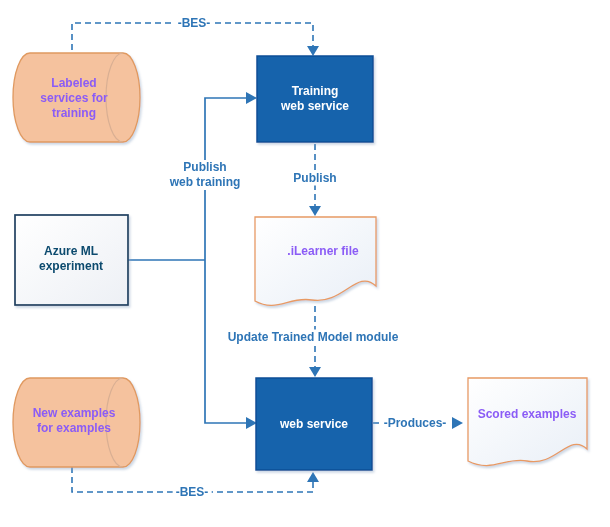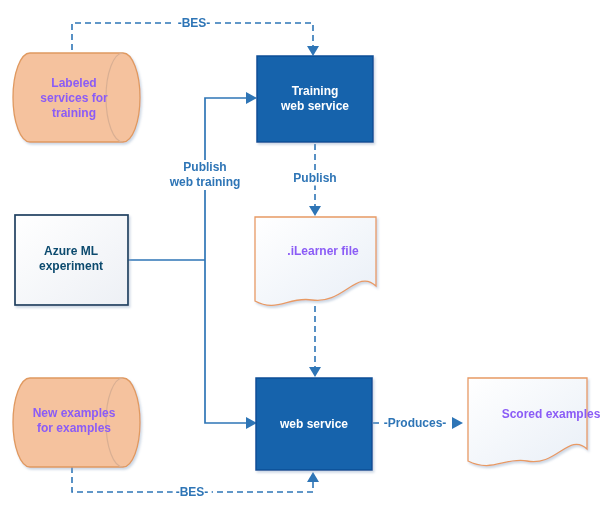--- a/index.html
+++ b/index.html
@@ -103,32 +103,33 @@
   <div class="lbl edge-lbl" style="left:315px;top:178px;">Publish</div>
 
   <div class="lbl node-lbl navy-lbl" style="left:71px;top:259px;">
     <div>Azure ML</div>
     <div>experiment</div>
   </div>
 
   <div class="lbl node-lbl brown-lbl" style="left:315px;top:251px;margin-left:8px;">.iLearner file</div>
 
   <div class="lbl edge-lbl" style="left:313px;top:337px;">
+    <div>Update Trained Model module</div>
   </div>
 
   <div class="lbl node-lbl brown-lbl" style="left:74px;top:421px;">
     <div>New examples</div>
     <div>for examples</div>
   </div>
 
   <div class="lbl node-lbl white-lbl" style="left:314px;top:424px;">
     <div>web service</div>
   </div>
 
   <div class="lbl edge-lbl" style="left:415px;top:423px;text-align:center;">-Produces-</div>
 
-  <div class="lbl node-lbl brown-lbl" style="left:527px;top:414px;margin-left:24px;">
+  <div class="lbl node-lbl brown-lbl" style="left:527px;top:414px;">
     <div>Scored examples</div>
   </div>
 
   <div class="lbl edge-lbl" style="left:192px;top:492px;">-BES-</div>
 
 </div>
 
 </body></html>

